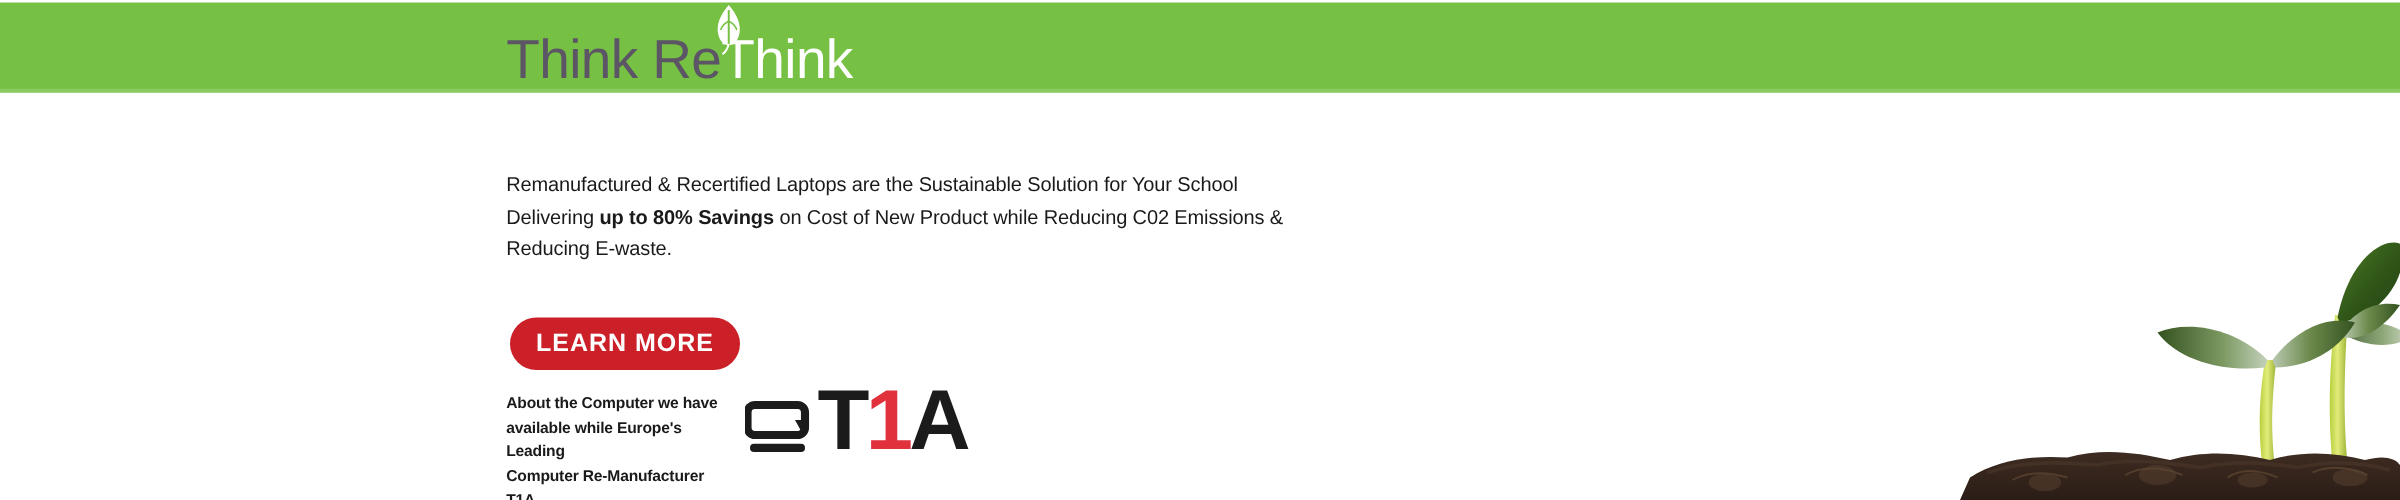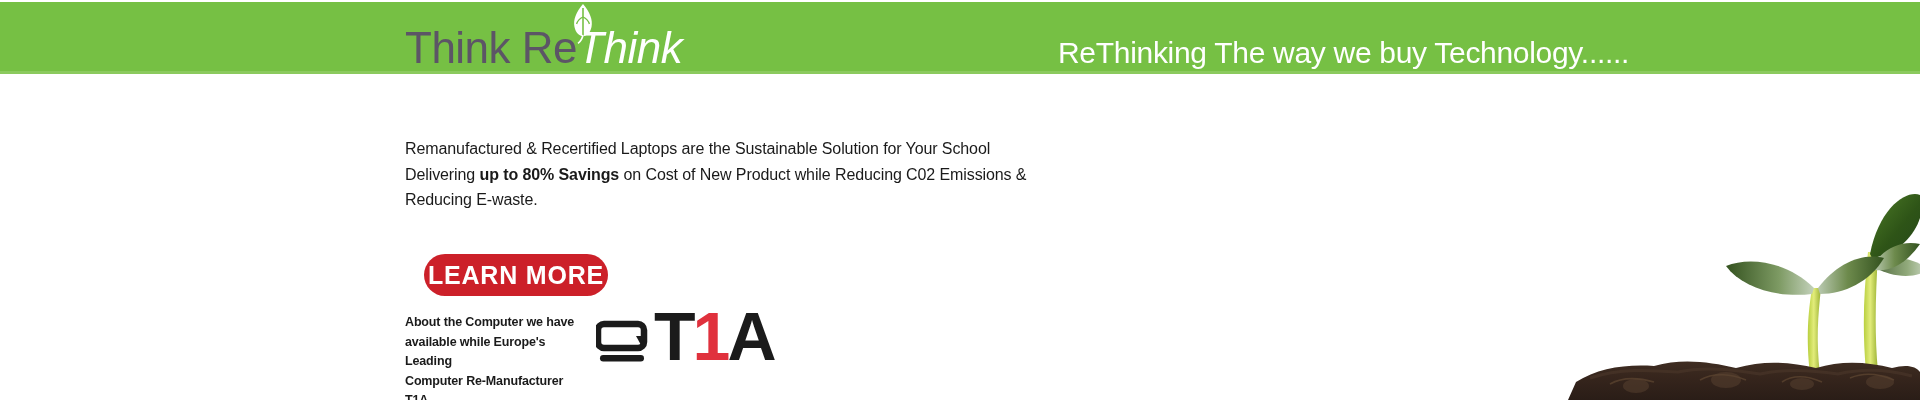--- a/index.html
+++ b/index.html
@@ -49,21 +49,20 @@
     font-weight: 400;
     letter-spacing: -0.5px;
     line-height: 1;
     white-space: nowrap;
   }
   .logo-total {
     color: #5c5566;
   }
   .logo-think {
     color: #ffffff;
-    font-style: italic;
   }
   .leaf-icon {
     position: absolute;
     left: 568px;
     top: 3px;
     width: 30px;
     height: 42px;
   }
 
   .tagline {
@@ -88,29 +87,29 @@
     color: #1a1a1a;
     letter-spacing: -0.1px;
   }
   .copy b {
     font-weight: 700;
   }
 
   
   .cta {
     position: absolute;
-    left: 424px;
+    left: 408px;
     top: 254px;
     width: 184px;
     height: 42px;
     background: #cc2029;
     border: none;
     border-radius: 21px;
     color: #ffffff;
-    font-size: 25px;
+    font-size: 20px;
     font-weight: 700;
     letter-spacing: 0.8px;
     cursor: pointer;
     font-family: "Liberation Sans", sans-serif;
     padding: 0;
   }
 
   
   .footnote {
     position: absolute;
@@ -175,21 +174,20 @@
   </div>
 
   <svg class="leaf-icon" viewBox="0 0 30 42">
     <path d="M15 1 C22 9 25 17 23.5 24 C22.3 30 18.6 33.2 15 33.2 C11.4 33.2 7.7 30 6.5 24 C5 17 8 9 15 1 Z" fill="#ffffff"></path>
     <path d="M15 5 C15 14 15 24 15 33" stroke="#76c044" stroke-width="1.6" fill="none"></path>
     <path d="M15 14 C18.5 15.5 20.5 18 21.4 21" stroke="#76c044" stroke-width="1.3" fill="none"></path>
     <path d="M15 14 C11.5 15.5 9.5 18 8.6 21" stroke="#76c044" stroke-width="1.3" fill="none"></path>
     <path d="M15 32 C14.2 36 12.4 38.6 10 40.4" stroke="#ffffff" stroke-width="1.6" fill="none"></path>
   </svg>
 
-  <div class="tagline">ReThinking The way we buy Technology......</div>
 
   <div class="copy">
     <span>Remanufactured &amp; Recertified Laptops are the Sustainable Solution for Your School Delivering </span><b>up to 80% Savings</b><span> on Cost of New Product while Reducing C02 Emissions &amp; Reducing E-waste.</span>
   </div>
 
   <button class="cta">LEARN MORE</button>
 
   <div class="footnote">
     <div>About the Computer we have</div>
     <div>available while Europe's Leading</div>

